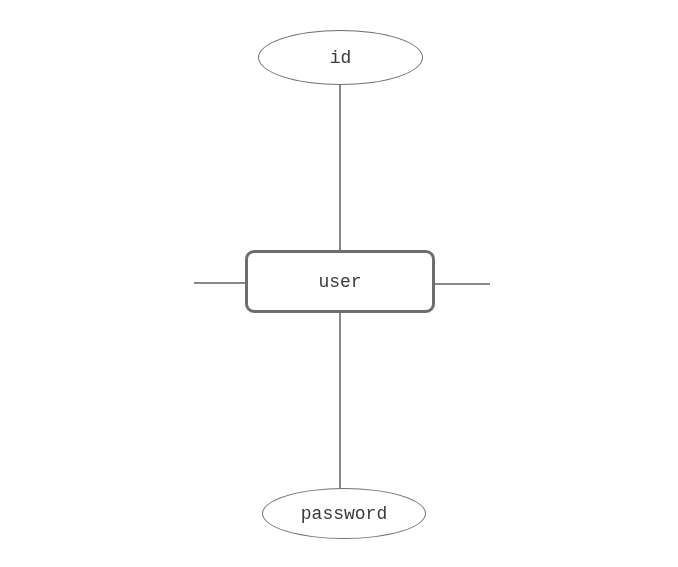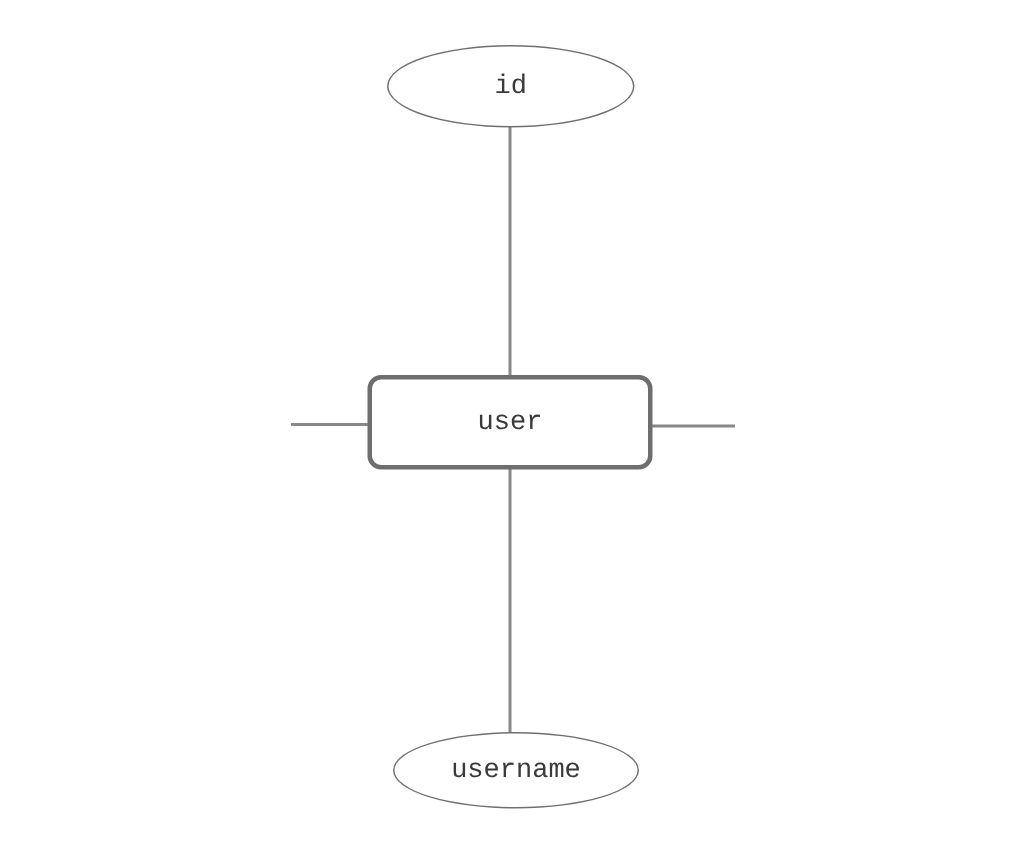--- a/index.html
+++ b/index.html
@@ -59,21 +59,21 @@
   <div class="connector v" id="connector-bottom"></div>
   <div class="connector h" id="connector-left"></div>
   <div class="connector h" id="connector-right"></div>
 
   <div class="node attribute-ellipse" id="node-id">
     <span class="node-label">id</span>
   </div>
 
 
   <div class="node attribute-ellipse" id="node-password">
-    <span class="node-label">username</span>
+    <span class="node-label">password</span>
   </div>
 
 
   <div class="node entity-rect" id="node-user">
     <span class="node-label">user</span>
   </div>
 
 </div>
 
 </body></html>

